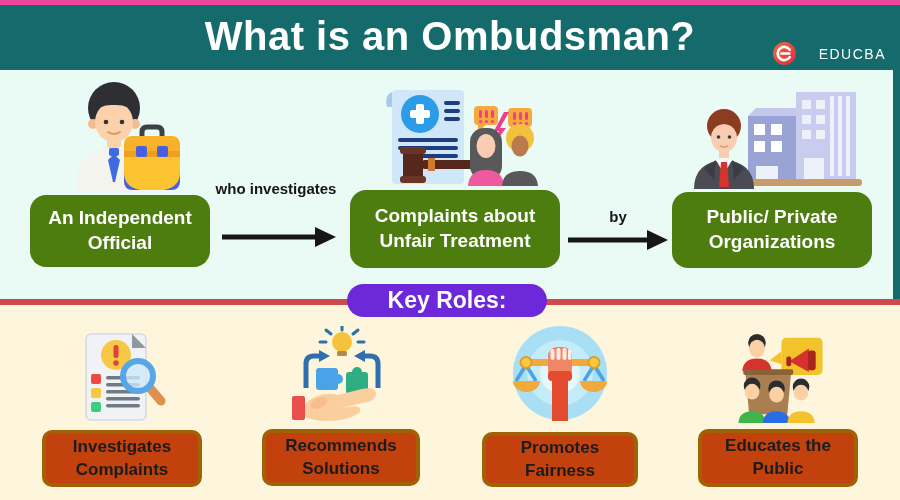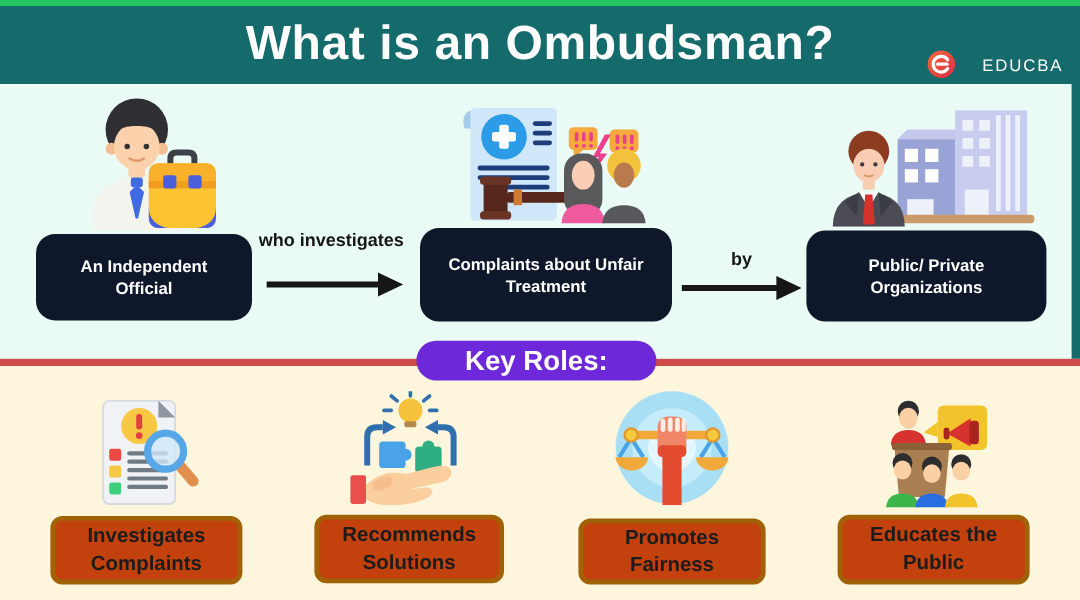--- a/index.html
+++ b/index.html
@@ -3,51 +3,51 @@
 <meta charset="utf-8">
 <style>
   html,body { margin:0; padding:0; }
   .page {
     position:relative; width:900px; height:500px; overflow:hidden;
     background:#eafaf4; font-family:"Liberation Sans", sans-serif;
   }
   
   .header {
     position:absolute; left:0; top:0; width:900px; height:70px;
-    background:#156a6b; border-top:5px solid #22c55e; box-sizing:border-box;
+    background:#156a6b; border-top:5px solid #ec4899; box-sizing:border-box;
   }
   .title {
     margin:0; text-align:center; color:#ffffff; font-weight:bold;
     font-size:40px; line-height:62px; letter-spacing:0.5px;
   }
   .brand { position:absolute; right:14px; top:36px; display:flex; align-items:center; gap:22px; }
   .brand-text { color:#ffffff; font-size:14px; letter-spacing:1.5px; font-weight:normal; }
   .right-strip { position:absolute; right:0; top:70px; width:7px; height:229px; background:#156a6b; }
 
   
   .node {
-    position:absolute; background:#0f172a; border-radius:16px;
-    color:#ffffff; font-weight:bold; font-size:14px; line-height:1.3;
+    position:absolute; background:#4d7c0f; border-radius:16px;
+    color:#ffffff; font-weight:bold; font-size:19px; line-height:1.3;
     display:flex; align-items:center; justify-content:center; text-align:center;
     padding:0 16px; box-sizing:border-box;
   }
   .node1 { left:30px;  top:195px; width:180px; height:72px; }
   .node2 { left:350px; top:190px; width:210px; height:78px; }
   .node3 { left:672px; top:192px; width:200px; height:76px; }
 
   .flow-icon { position:absolute; }
   .icon1 { left:62px;  top:80px; width:120px; height:112px; }
   .icon2 { left:382px; top:86px; width:165px; height:102px; }
   .icon3 { left:692px; top:86px; width:172px; height:103px; }
 
   .conn-label {
     position:absolute; text-align:center; color:#161616;
     font-weight:bold; font-size:15px; line-height:1.2;
   }
-  .conn1-label { left:214px; top:192px; width:124px;text-align:center; }
+  .conn1-label { left:214px; top:180px; width:124px;text-align:center; }
   .conn2-label { left:588px; top:208px; width:60px; }
   .conn-arrow { position:absolute; }
   .conn1-arrow { left:222px; top:226px; }
   .conn2-arrow { left:568px; top:229px; }
 
   
   .red-line { position:absolute; left:0; top:299px; width:900px; height:6px; background:#cf4a4a; z-index:2; }
   .pill {
     position:absolute; left:347px; top:284px; width:200px; height:33px; z-index:3;
     background:#6d28d9; border-radius:18px; color:#ffffff; font-weight:bold; font-size:23px;

